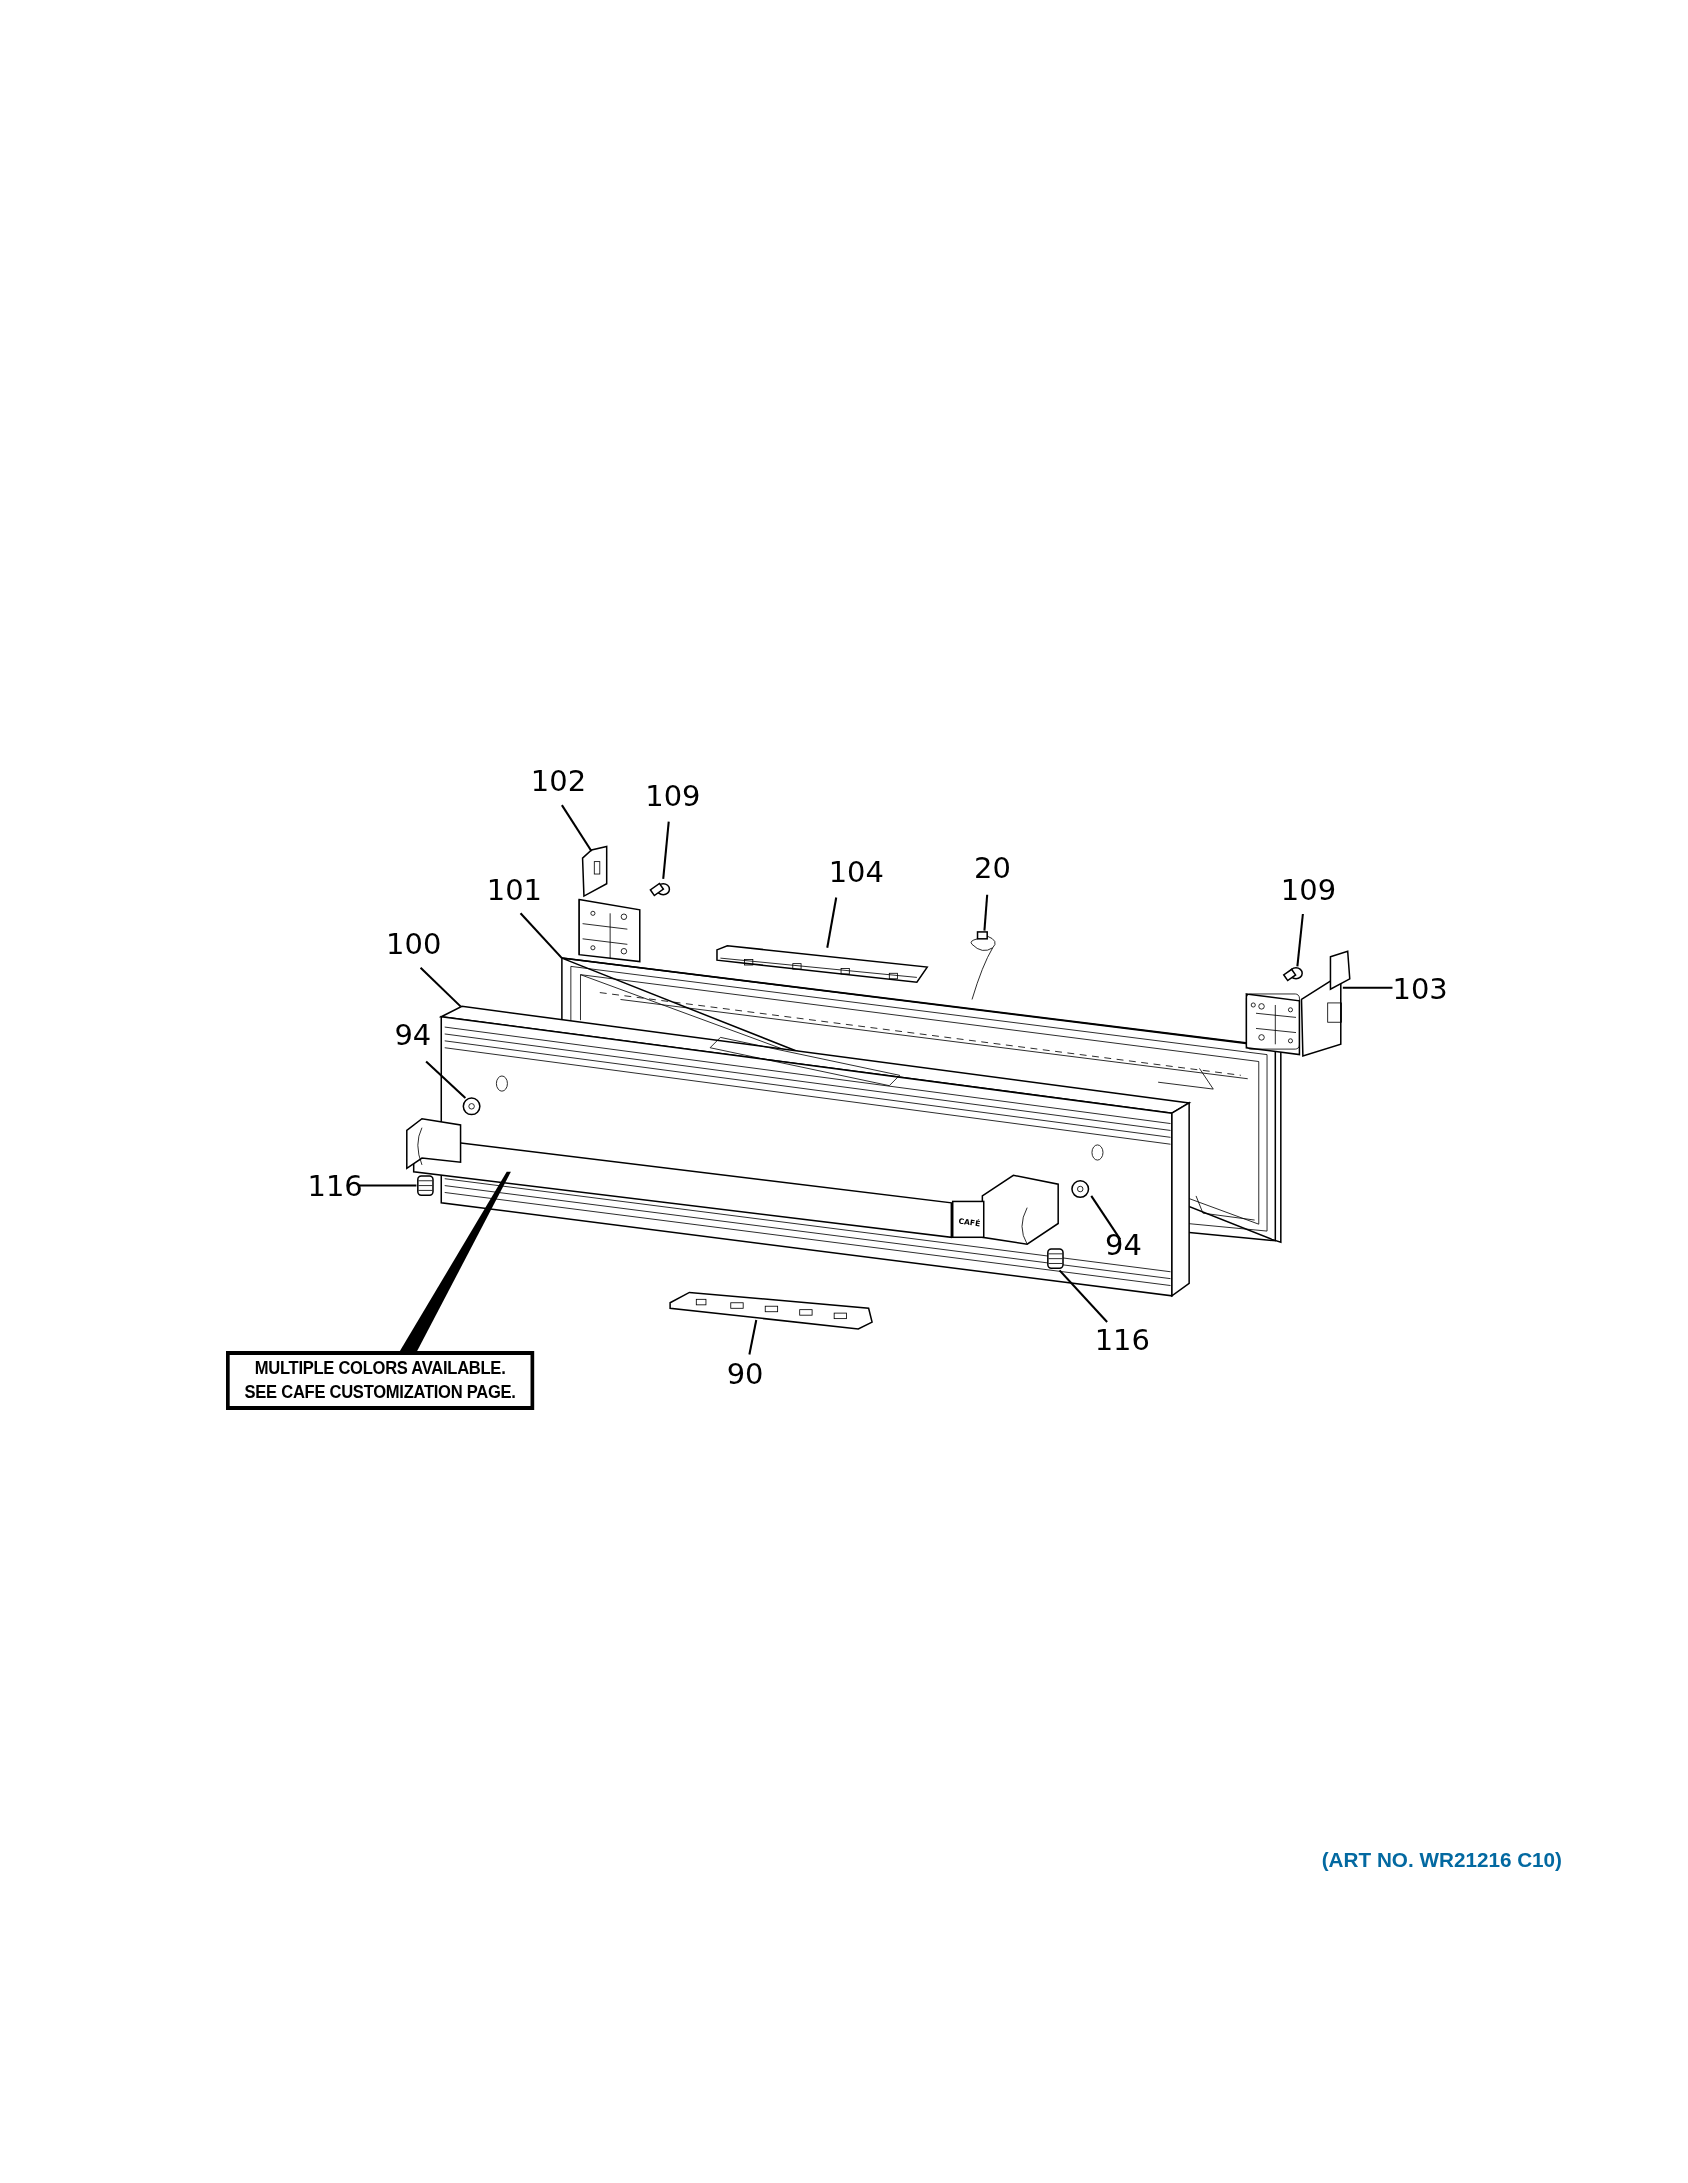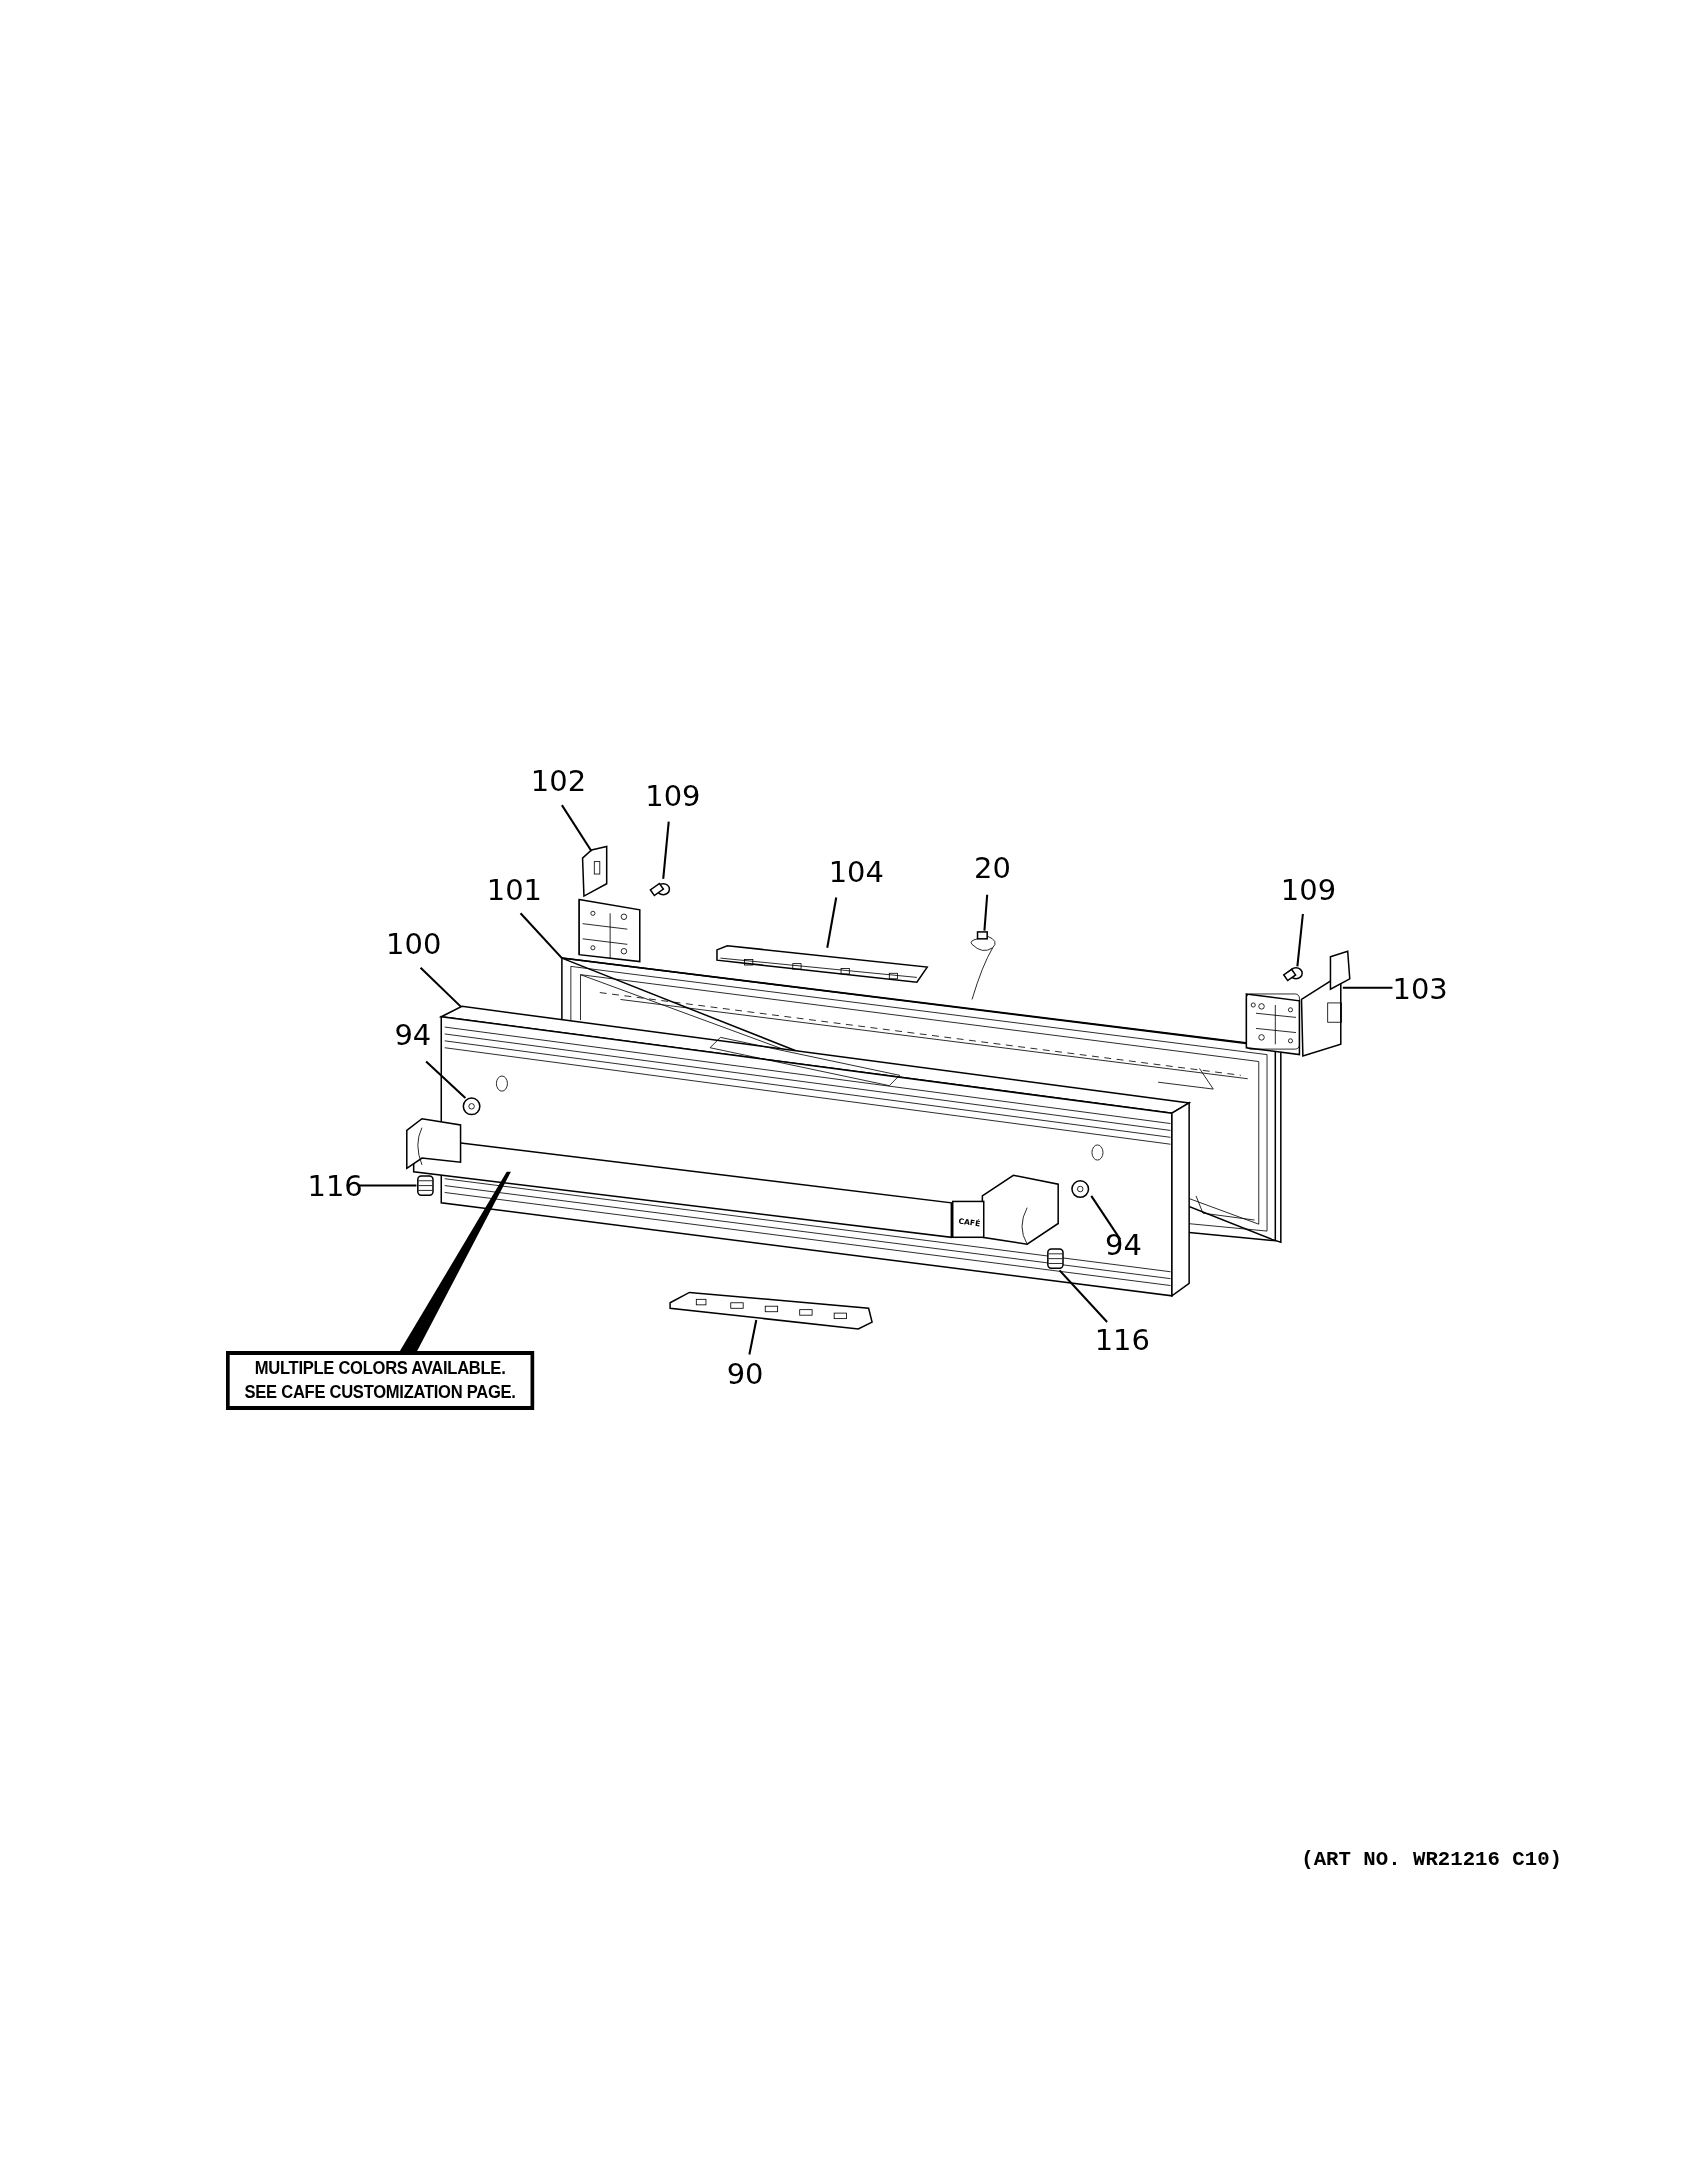--- a/index.html
+++ b/index.html
@@ -12,21 +12,21 @@
   .dash { stroke: #000; stroke-width: 1.2; fill: none; stroke-dasharray: 10 8; }
   .note-box {
     position: absolute; left: 226px; top: 1351px; width: 335px; height: 59px;
     border: 4.1px solid #000; background: #fff; box-sizing: border-box;
     display: flex; flex-direction: column; align-items: center; justify-content: center;
     font-family: "Liberation Sans", sans-serif; font-weight: bold; font-size: 18px; line-height: 23.4px;
     letter-spacing: -0.3px; transform: scaleX(0.92); transform-origin: left center;
   }
   .art-no {
     position: absolute; right: 127px; top: 1848px;
-    font-family: Liberation Mono, monospace; font-weight: bold; font-size: 20.7px; color: #000000;
+    font-family: Liberation Sans, sans-serif; font-weight: bold; font-size: 20.7px; color: #0369a1;
   }
 </style>
 </head>
 <body>
 
 <svg id="diagram" viewBox="0 0 2450 3167" xmlns="http://www.w3.org/2000/svg">
 
   <g>
     <polygon class="part" points="815,1390 1850,1518 1850,1800 815,1700" fill="none"></polygon>
     <polygon class="part" points="815,1390 1858,1520 1858,1802 1845,1798" style="fill:none"></polygon>

